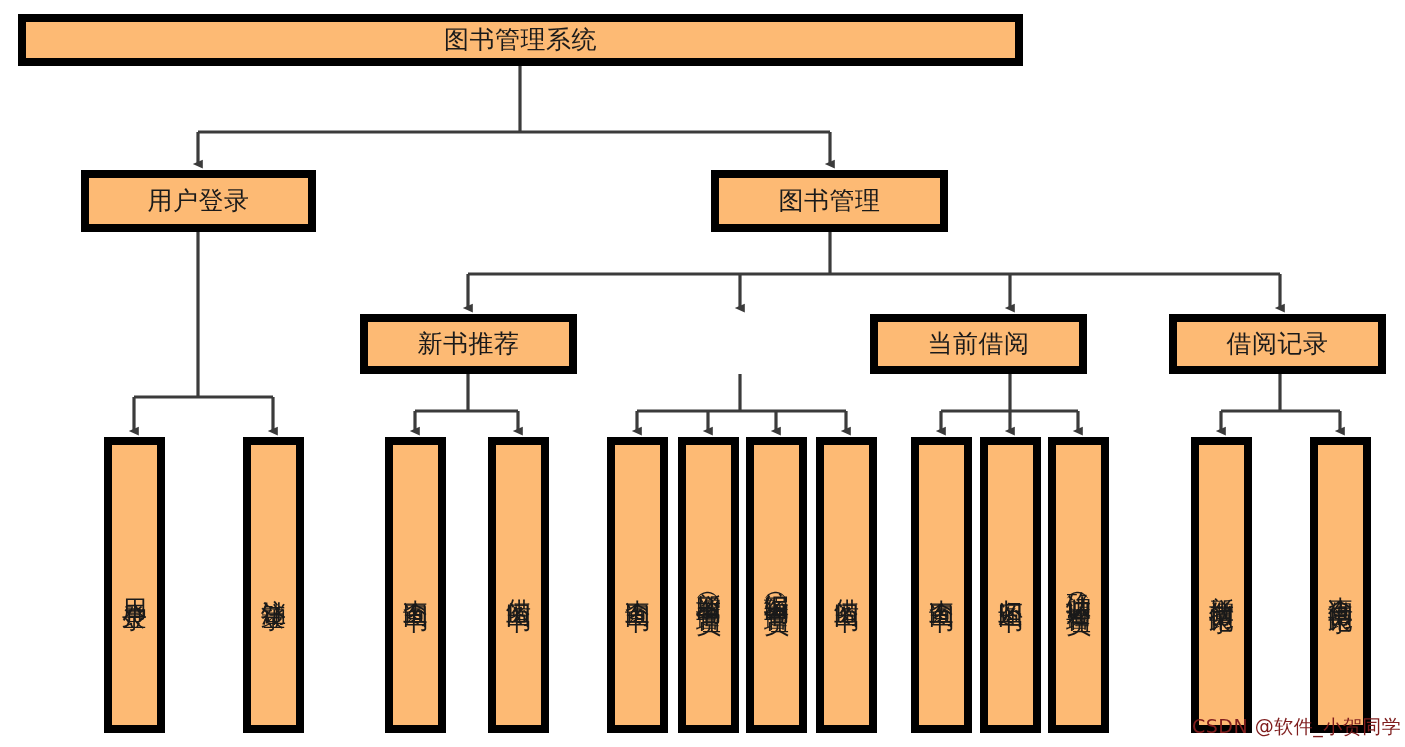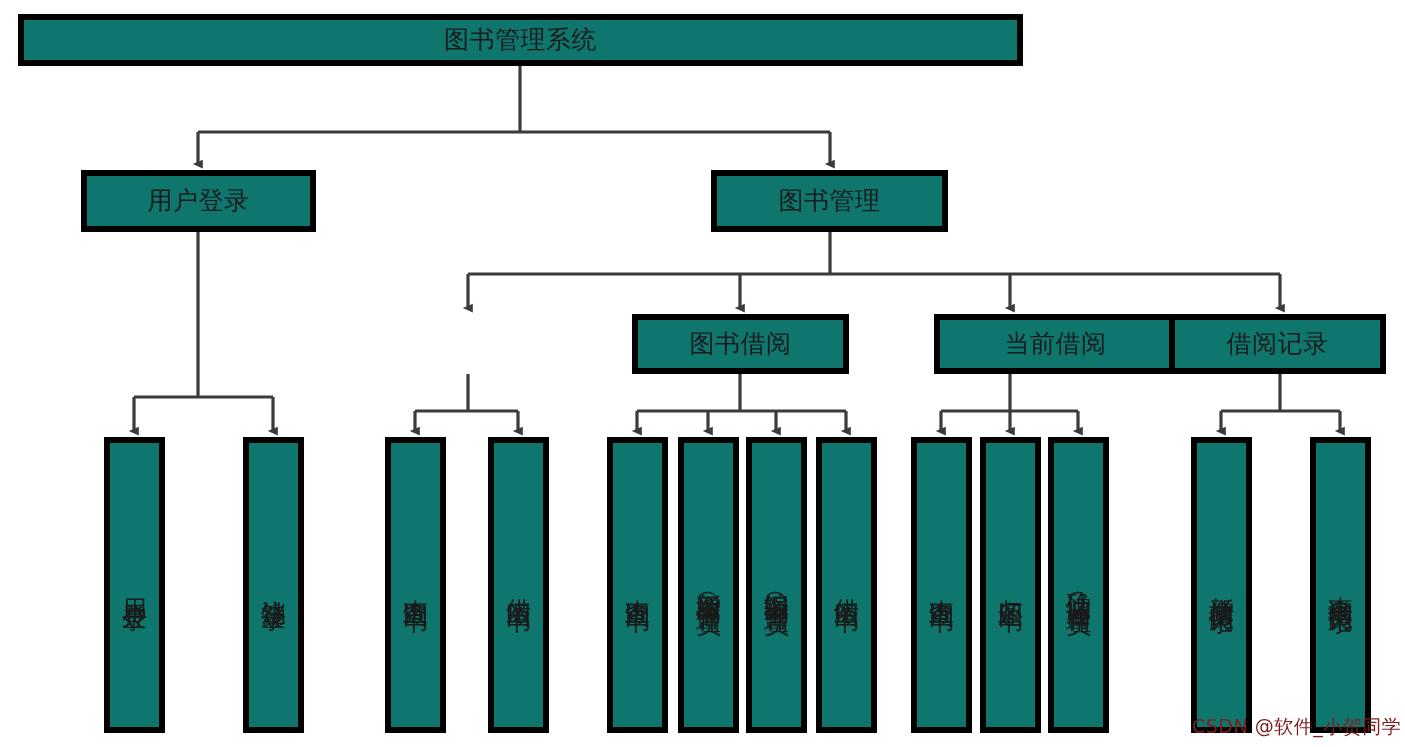--- a/index.html
+++ b/index.html
@@ -22,22 +22,22 @@
     position: absolute;
     left: 0;
     top: 0;
     width: 1405px;
     height: 747px;
     pointer-events: none;
   }
   .node {
     position: absolute;
     box-sizing: border-box;
-    border: 6px solid #000000;
-    background: #0f766e;
+    border: 8px solid #000000;
+    background: #fdba74;
     display: flex;
     align-items: center;
     justify-content: center;
     color: #1a1a1a;
   }
   .node-label {
     display: block;
     text-align: center;
     line-height: 1.05;
     color: #1a1a1a;
@@ -132,24 +132,24 @@
     <span class="node-label">图书管理系统</span>
   </div>
 
   <div class="node horiz" style="left:81px; top:170px; width:235px; height:62px;">
     <span class="node-label">用户登录</span>
   </div>
   <div class="node horiz" style="left:711px; top:170px; width:237px; height:62px;align-items:center;">
     <span class="node-label">图书管理</span>
   </div>
 
-  <div class="node horiz" style="left:632px; top:314px; width:217px; height:60px;">
-    <span class="node-label">图书借阅</span>
-  </div>
-  <div class="node horiz" style="left:934px; top:314px; width:243px; height:60px;">
+  <div class="node horiz" style="left:360px; top:314px; width:217px; height:60px;">
+    <span class="node-label">新书推荐</span>
+  </div>
+  <div class="node horiz" style="left:870px; top:314px; width:217px; height:60px;">
     <span class="node-label">当前借阅</span>
   </div>
   <div class="node horiz" style="left:1169px; top:314px; width:217px; height:60px;justify-content:center;">
     <span class="node-label">借阅记录</span>
   </div>
 
   <div class="node vert" style="left:104px; top:437px; width:61px; height:296px;">
     <span class="node-label">用户登录</span>
   </div>
   <div class="node vert" style="left:243px; top:437px; width:61px; height:296px;">

